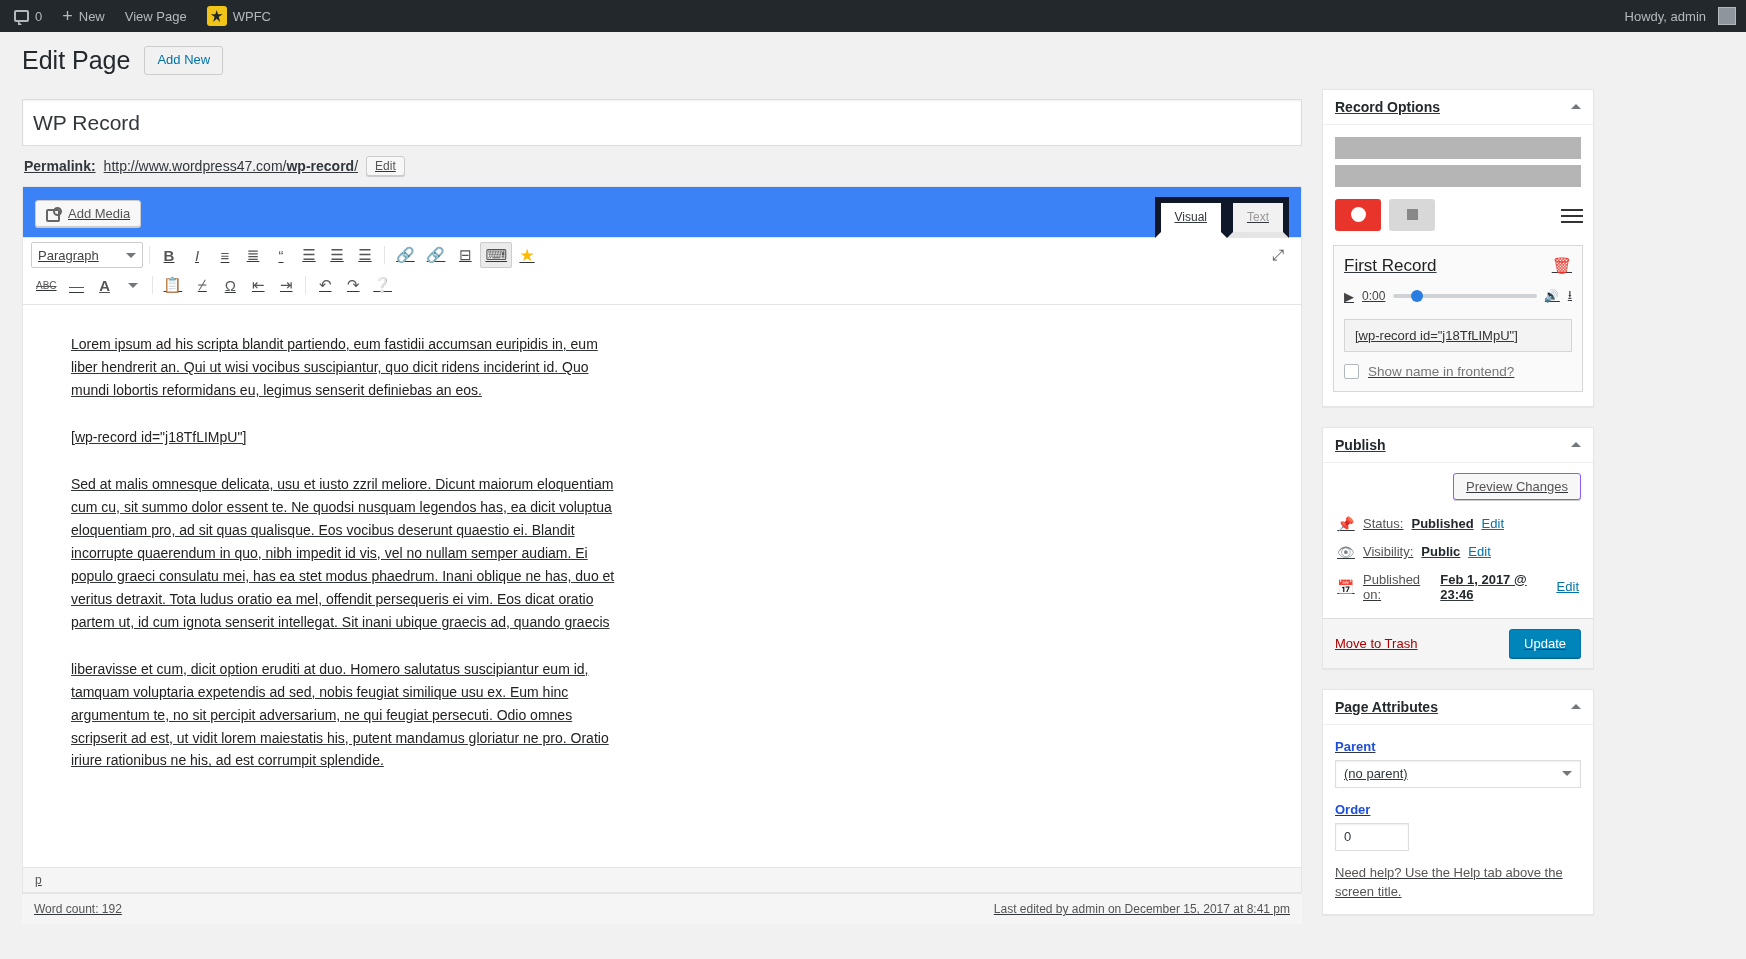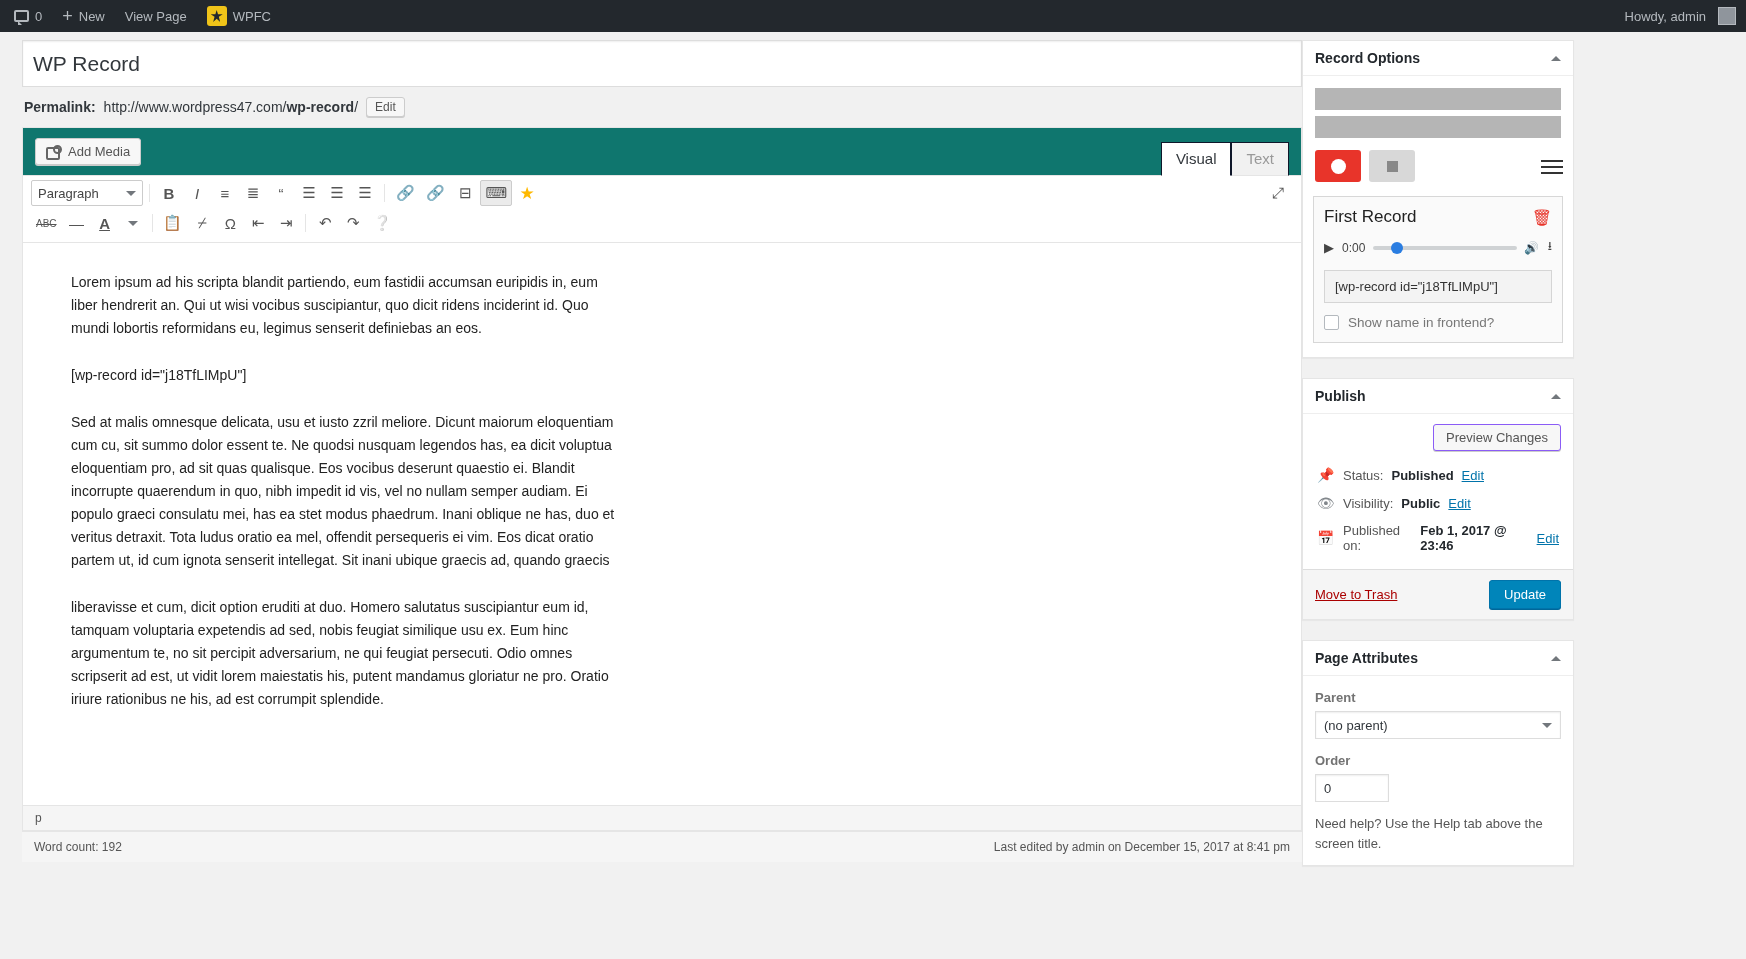--- a/index.html
+++ b/index.html
@@ -74,21 +74,21 @@
     margin: 0; padding: 12px 0 4px 0; line-height: 1.3;
     display: flex; align-items: center; gap: 14px;
   }
   .page-title-action {
     font-size: 13px; line-height: 1.3; font-weight: 400;
     background: #f1f1f1; border: 1px solid #ccc; border-radius: 3px;
     color: #0073aa; padding: 5px 12px; text-decoration: none; cursor: pointer;
   }
 
   
-  #poststuff { display: flex; align-items: flex-start; padding-top: 8px; }
+  #poststuff { display: flex; gap: 20px; align-items: center; padding-top: 8px; text-decoration: underline; }
   #post-body-content { width: 1280px; flex: 0 0 1280px; }
   #postbox-container-1 { width: 272px; flex: 0 0 272px; }
 
   
   #titlediv input {
     width: 100%; font-size: 21px; padding: 8px 10px; line-height: 1.4;
     border: 1px solid #ddd; background: #fff; color: #32373c;
     outline: none; box-shadow: inset 0 1px 2px rgba(0,0,0,.07);
     font-family: "Liberation Sans", sans-serif;
   }
@@ -99,21 +99,21 @@
   #edit-slug-box b { font-weight: 700; }
   .small-btn {
     font-size: 12px; background: #f7f7f7; border: 1px solid #ccc;
     border-radius: 3px; color: #555; padding: 2px 8px; cursor: pointer;
     box-shadow: 0 1px 0 #ccc;
   }
 
   
   #wp-content-wrap { border: 1px solid #e5e5e5; background: #fff; }
   .wp-media-buttons-row {
-    background: #0f766e; border-bottom: 1px solid #e5e5e5;
+    background: #3b82f6; border-bottom: 1px solid #e5e5e5;
     padding: 10px 12px; display: flex; align-items: flex-end;
     justify-content: space-between; position: relative;
   }
   .insert-media {
     display: inline-flex; align-items: center; gap: 6px;
     background: #f7f7f7; border: 1px solid #ccc; border-radius: 3px;
     color: #555; font-size: 13px; padding: 5px 10px; cursor: pointer;
     box-shadow: 0 1px 0 #ccc;
   }
   .media-icon {
@@ -122,21 +122,21 @@
   .media-icon:before {
     content:""; position:absolute; left:0; top:2px; width:10px; height:9px;
     border:2px solid #666; border-radius:2px;
   }
   .media-icon:after {
     content:""; position:absolute; right:0; top:0; width:5px; height:5px;
     border:2px solid #666; border-radius:50%;
   }
   .editor-tabs { display: flex; gap: 0; align-items: flex-end; }
   .editor-tabs .tab {
-    font-size: 15px; padding: 7px 14px 8px; border: 1px solid #0f172a;
+    font-size: 12px; padding: 7px 14px 8px; border: 6px solid #0f172a;
     background: #f1f1f1; color: #999; cursor: pointer; margin-bottom: -11px;
     border-bottom-color: #e5e5e5;
   }
   .editor-tabs .tab.active {
     background: #fff; color: #32373c; border-bottom-color: #fff;
   }
 
   .mce-toolbar-grp { background: #fff; border-bottom: 1px solid #e5e5e5; padding: 2px 4px 4px; }
   .mce-row { display: flex; align-items: center; gap: 2px; padding: 2px 4px; position: relative; }
   .mce-btn {
@@ -262,21 +262,21 @@
     padding: 10px 12px; background: #f5f5f5; border-top: 1px solid #ddd;
   }
   .delete-link { color: #a00; font-size: 13px; text-decoration: underline; cursor: pointer; }
   .button-primary {
     background: #0085ba; border: 1px solid #0073aa; border-radius: 3px;
     color: #fff; font-size: 13px; font-weight: 400; padding: 6px 14px;
     cursor: pointer; box-shadow: 0 1px 0 #006799;
   }
 
   
-  .attr-label { font-size: 13px; font-weight: 700; color: #737373; margin: 4px 0 6px; }
+  .attr-label { font-size: 13px; font-weight: 700; color: #1d4ed8; margin: 4px 0 6px; }
   .select-box {
     width: 100%; height: 28px; border: 1px solid #ddd; background: #fff;
     font-size: 13px; color: #32373c; display: flex; align-items: center;
     justify-content: space-between; padding: 0 8px; cursor: pointer;
     box-shadow: inset 0 1px 2px rgba(0,0,0,.07);
   }
   .text-input {
     width: 74px; height: 28px; border: 1px solid #ddd; background: #fff;
     font-size: 13px; color: #32373c; padding: 0 8px;
     box-shadow: inset 0 1px 2px rgba(0,0,0,.07);
@@ -309,20 +309,24 @@
   <div class="ab-item">
     <span>Howdy, admin</span>
     <span class="avatar-box"></span>
   </div>
 </div>
 
 <div id="wpwrap">
  <div id="wpbody">
 
 
+  <h1 id="page-title">
+    <span>Edit Page</span>
+    <span class="page-title-action">Add New</span>
+  </h1>
 
   <div id="poststuff">
 
     <div id="post-body-content">
 
       <div id="titlediv">
         <input value="WP Record" style="">
       </div>
 
       <div id="edit-slug-box">

